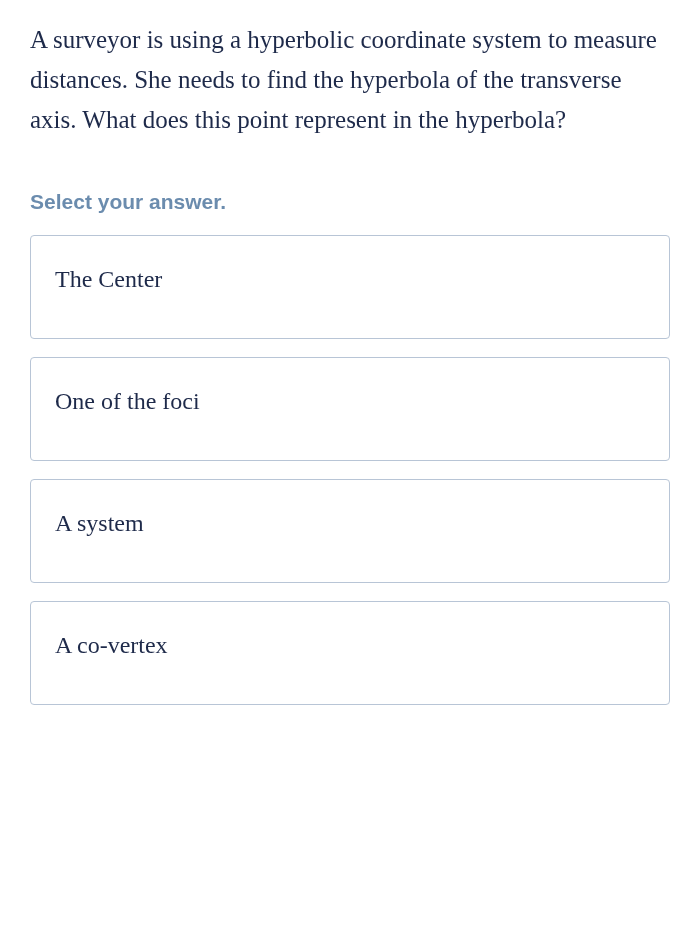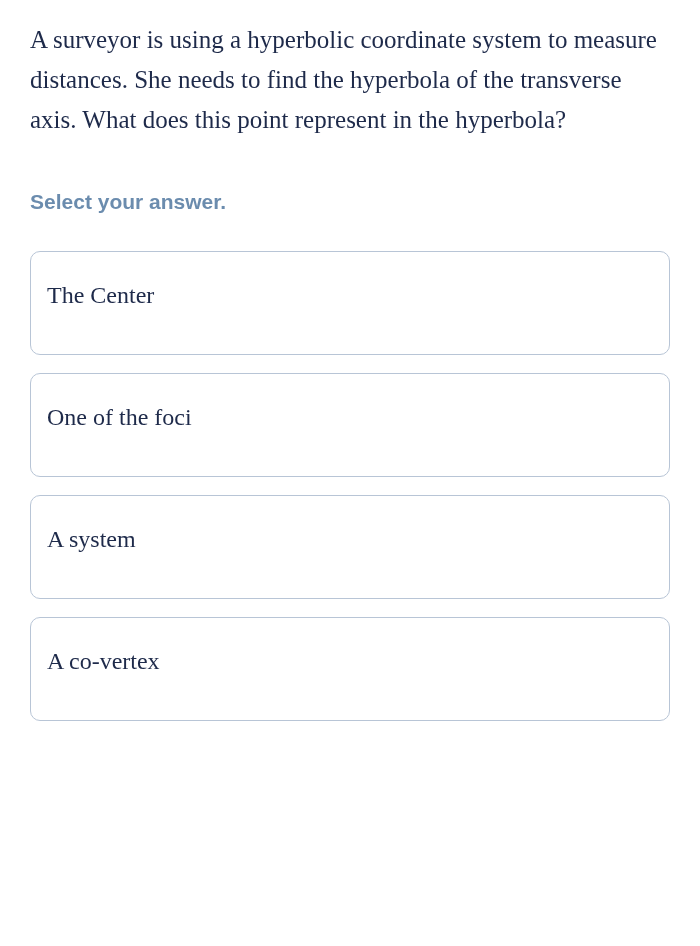--- a/index.html
+++ b/index.html
@@ -18,26 +18,26 @@
       font-size: 25px;
       line-height: 1.6;
       color: #1e2a4a;
       margin-bottom: 50px;
     }
     .prompt {
       font-family: -apple-system, BlinkMacSystemFont, 'Segoe UI', Arial, sans-serif;
       font-size: 21px;
       font-weight: 600;
       color: #6b8cae;
-      margin-bottom: 37px;
+      margin-bottom: 21px;
     }
     .option {
       border: 1px solid #b8c5d6;
-      border-radius: 10px;
-      padding: 30px 28px 45px 16px;
+      border-radius: 4px;
+      padding: 30px 28px 45px 24px;
       margin-bottom: 18px;
       font-size: 24px;
       color: #1e2a4a;
       cursor: pointer;
       background: #ffffff;
     }
   </style>
 </head>
 <body>
 

